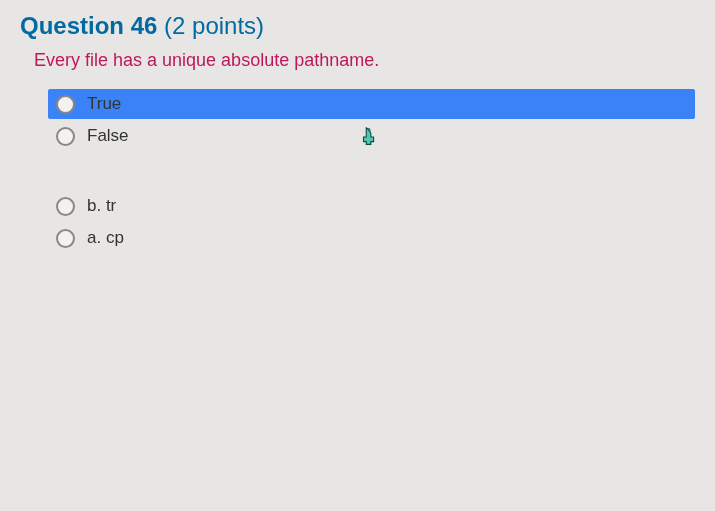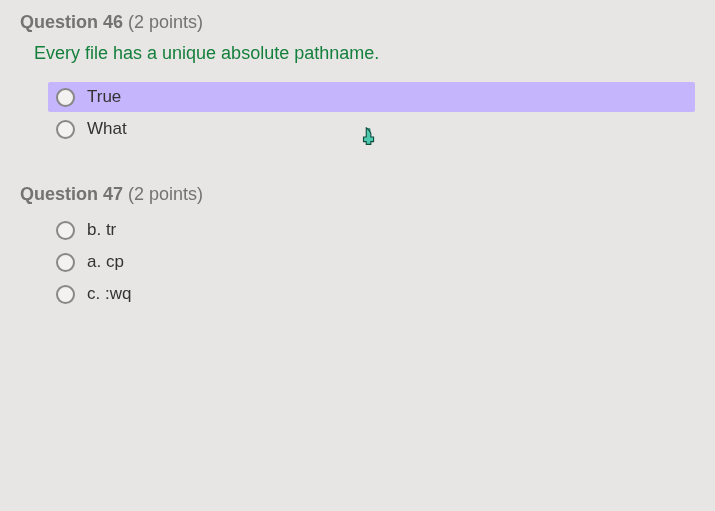--- a/index.html
+++ b/index.html
@@ -13,51 +13,51 @@
       width: 715px;
       height: 511px;
       padding: 12px 20px;
       color: #2a2a2a;
       position: relative;
     }
     .question-block {
       margin-bottom: 40px;
     }
     .question-header {
-      font-size: 18px;
+      font-size: 24px;
       margin-bottom: 10px;
-      color: #737373;
+      color: #0369a1;
     }
     .question-header b {
       font-weight: 700;
     }
     .question-header .points {
       font-weight: 400;
     }
     .question-prompt {
       font-size: 18px;
       margin-left: 14px;
       margin-bottom: 18px;
-      color: #15803d;
+      color: #be185d;
     }
     .options {
       margin-left: 28px;
     }
     .option {
       display: flex;
       align-items: center;
       padding: 5px 8px;
       font-size: 17px;
       color: #333;
       cursor: pointer;
       border-radius: 2px;
       margin-bottom: 2px;
     }
     .option.highlight {
-      background: #c4b5fd;
+      background: #3b82f6;
     }
     .radio-circle {
       width: 19px;
       height: 19px;
       border: 2px solid #888;
       border-radius: 50%;
       margin-right: 12px;
       background: #f4f2f0;
       flex-shrink: 0;
     }
@@ -81,42 +81,34 @@
     <span class="points">(2 points)</span>
   </div>
   <div class="question-prompt">Every file has a unique absolute pathname.</div>
   <div class="options">
     <div class="option highlight">
       <span class="radio-circle"></span>
       <span>True</span>
     </div>
     <div class="option">
       <span class="radio-circle"></span>
-      <span>What</span>
+      <span>False</span>
     </div>
   </div>
 </div>
 
 <div class="question-block">
-  <div class="question-header">
-    <b>Question 47</b>
-    <span class="points">(2 points)</span>
-  </div>
   <div class="options">
     <div class="option">
       <span class="radio-circle"></span>
       <span>b. tr</span>
     </div>
     <div class="option">
       <span class="radio-circle"></span>
       <span>a. cp</span>
-    </div>
-    <div class="option">
-      <span class="radio-circle"></span>
-      <span>c. :wq</span>
     </div>
   </div>
 </div>
 
 <div class="cursor-icon">
   <svg viewBox="0 0 24 24">
     <path d="M10 3 L10 13 L7 13 L7 16 L10 16 L10 19 L13 19 L13 16 L16 16 L16 13 L13 13 L13 3 Z" fill="#4ec9b0" stroke="#1a6e5a" stroke-width="1"></path>
     <path d="M9 2 C9 2 9 12 9 12 L6 12 L6 17 L9 17 L9 20 L14 20 L14 17 L17 17 L17 12 L14 12 L14 8 C14 8 11 3 9 2 Z" fill="#4ec9b0" stroke="#0f4d3e" stroke-width="1.2"></path>
   </svg>
 </div>

